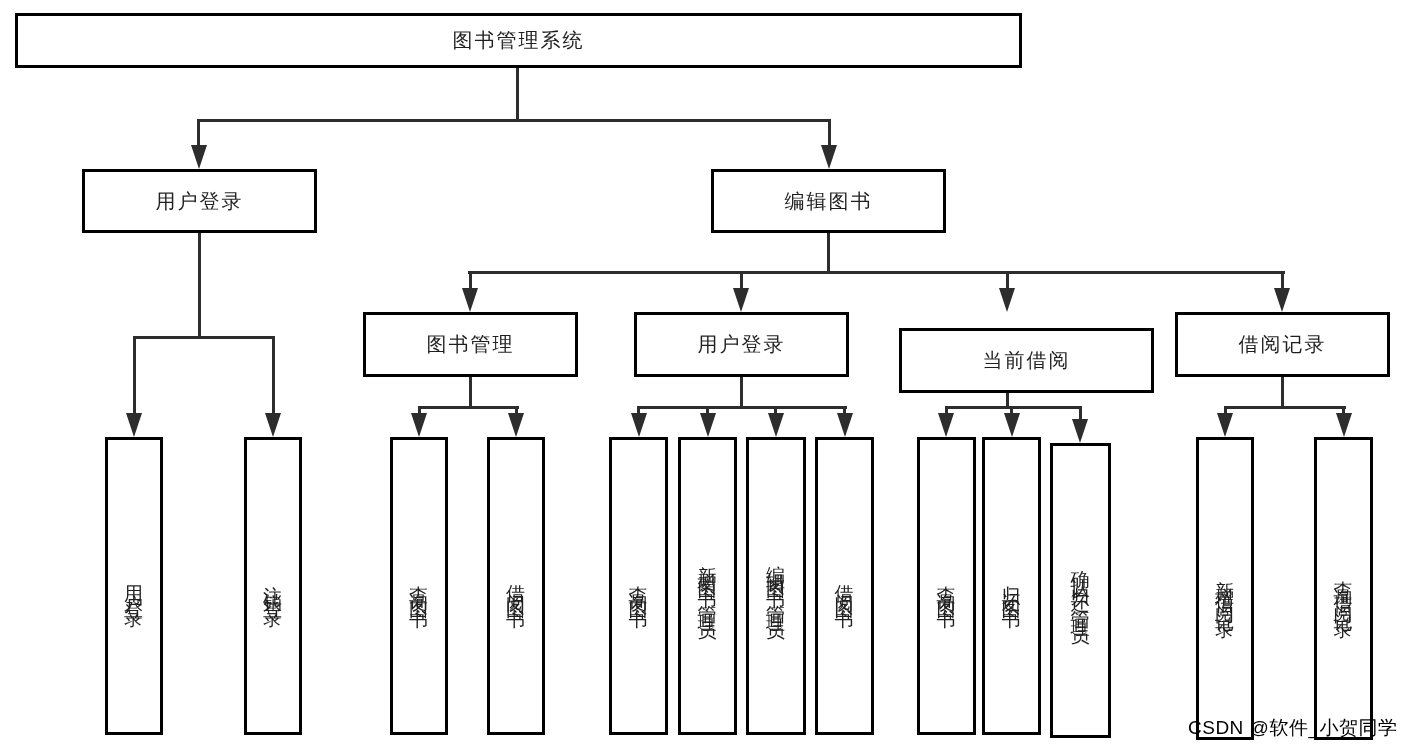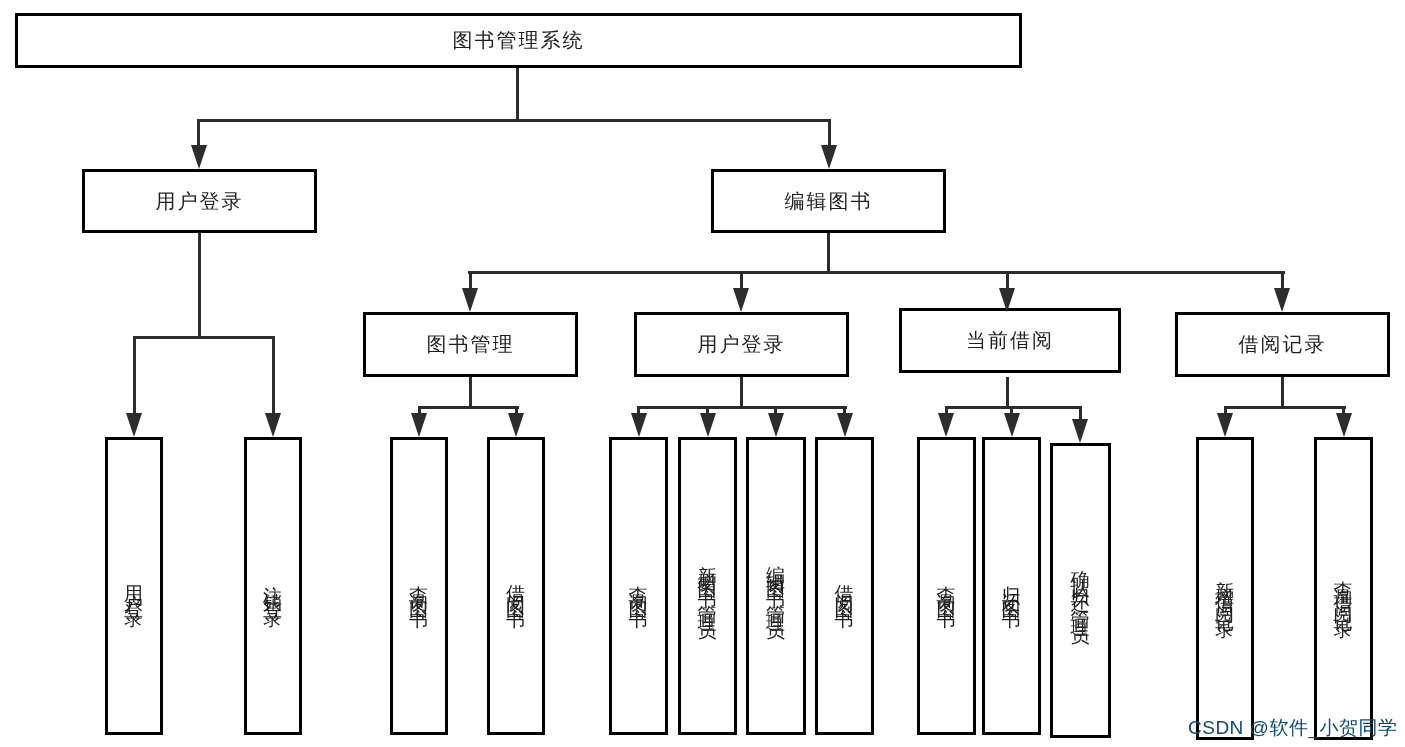--- a/index.html
+++ b/index.html
@@ -17,21 +17,21 @@
     font-size:19px;letter-spacing:8px;line-height:1;white-space:nowrap;
   }
   .line{position:absolute;background:#2d2d2d;z-index:1;}
   .arrow{
     position:absolute;width:0;height:0;z-index:3;
     border-left:8px solid transparent;border-right:8px solid transparent;
     border-top:24px solid #2d2d2d;
   }
   .watermark{
     position:absolute;left:1188px;top:715px;z-index:5;
-    font-size:19px;color:#0c4a6e;letter-spacing:0.5px;white-space:nowrap;
+    font-size:19px;color:#000000;letter-spacing:0.5px;white-space:nowrap;
   }
 </style>
 </head>
 <body>
 
 <div class="canvas">
 
   <div class="box hbox" style="left:15px;top:13px;width:1007px;height:55px">
     <span>图书管理系统</span>
   </div>
@@ -67,21 +67,21 @@
   <div class="arrow" style="left:733px;top:288px"></div>
   <div class="arrow" style="left:999px;top:288px"></div>
   <div class="arrow" style="left:1274px;top:288px"></div>
 
   <div class="box hbox" style="left:363px;top:312px;width:215px;height:65px">
     <span>图书管理</span>
   </div>
   <div class="box hbox" style="left:634px;top:312px;width:215px;height:65px">
     <span>用户登录</span>
   </div>
-  <div class="box hbox" style="left:899px;top:308px;width:222px;height:65px">
+  <div class="box hbox" style="left:899px;top:328px;width:255px;height:65px">
     <span>当前借阅</span>
   </div>
   <div class="box hbox" style="left:1175px;top:312px;width:215px;height:65px">
     <span>借阅记录</span>
   </div>
 
   <div class="line" style="left:469px;top:377px;width:3px;height:32px"></div>
   <div class="line" style="left:418px;top:406px;width:101px;height:3px"></div>
   <div class="line" style="left:418px;top:406px;width:3px;height:10px"></div>
   <div class="line" style="left:515px;top:406px;width:3px;height:10px"></div>

